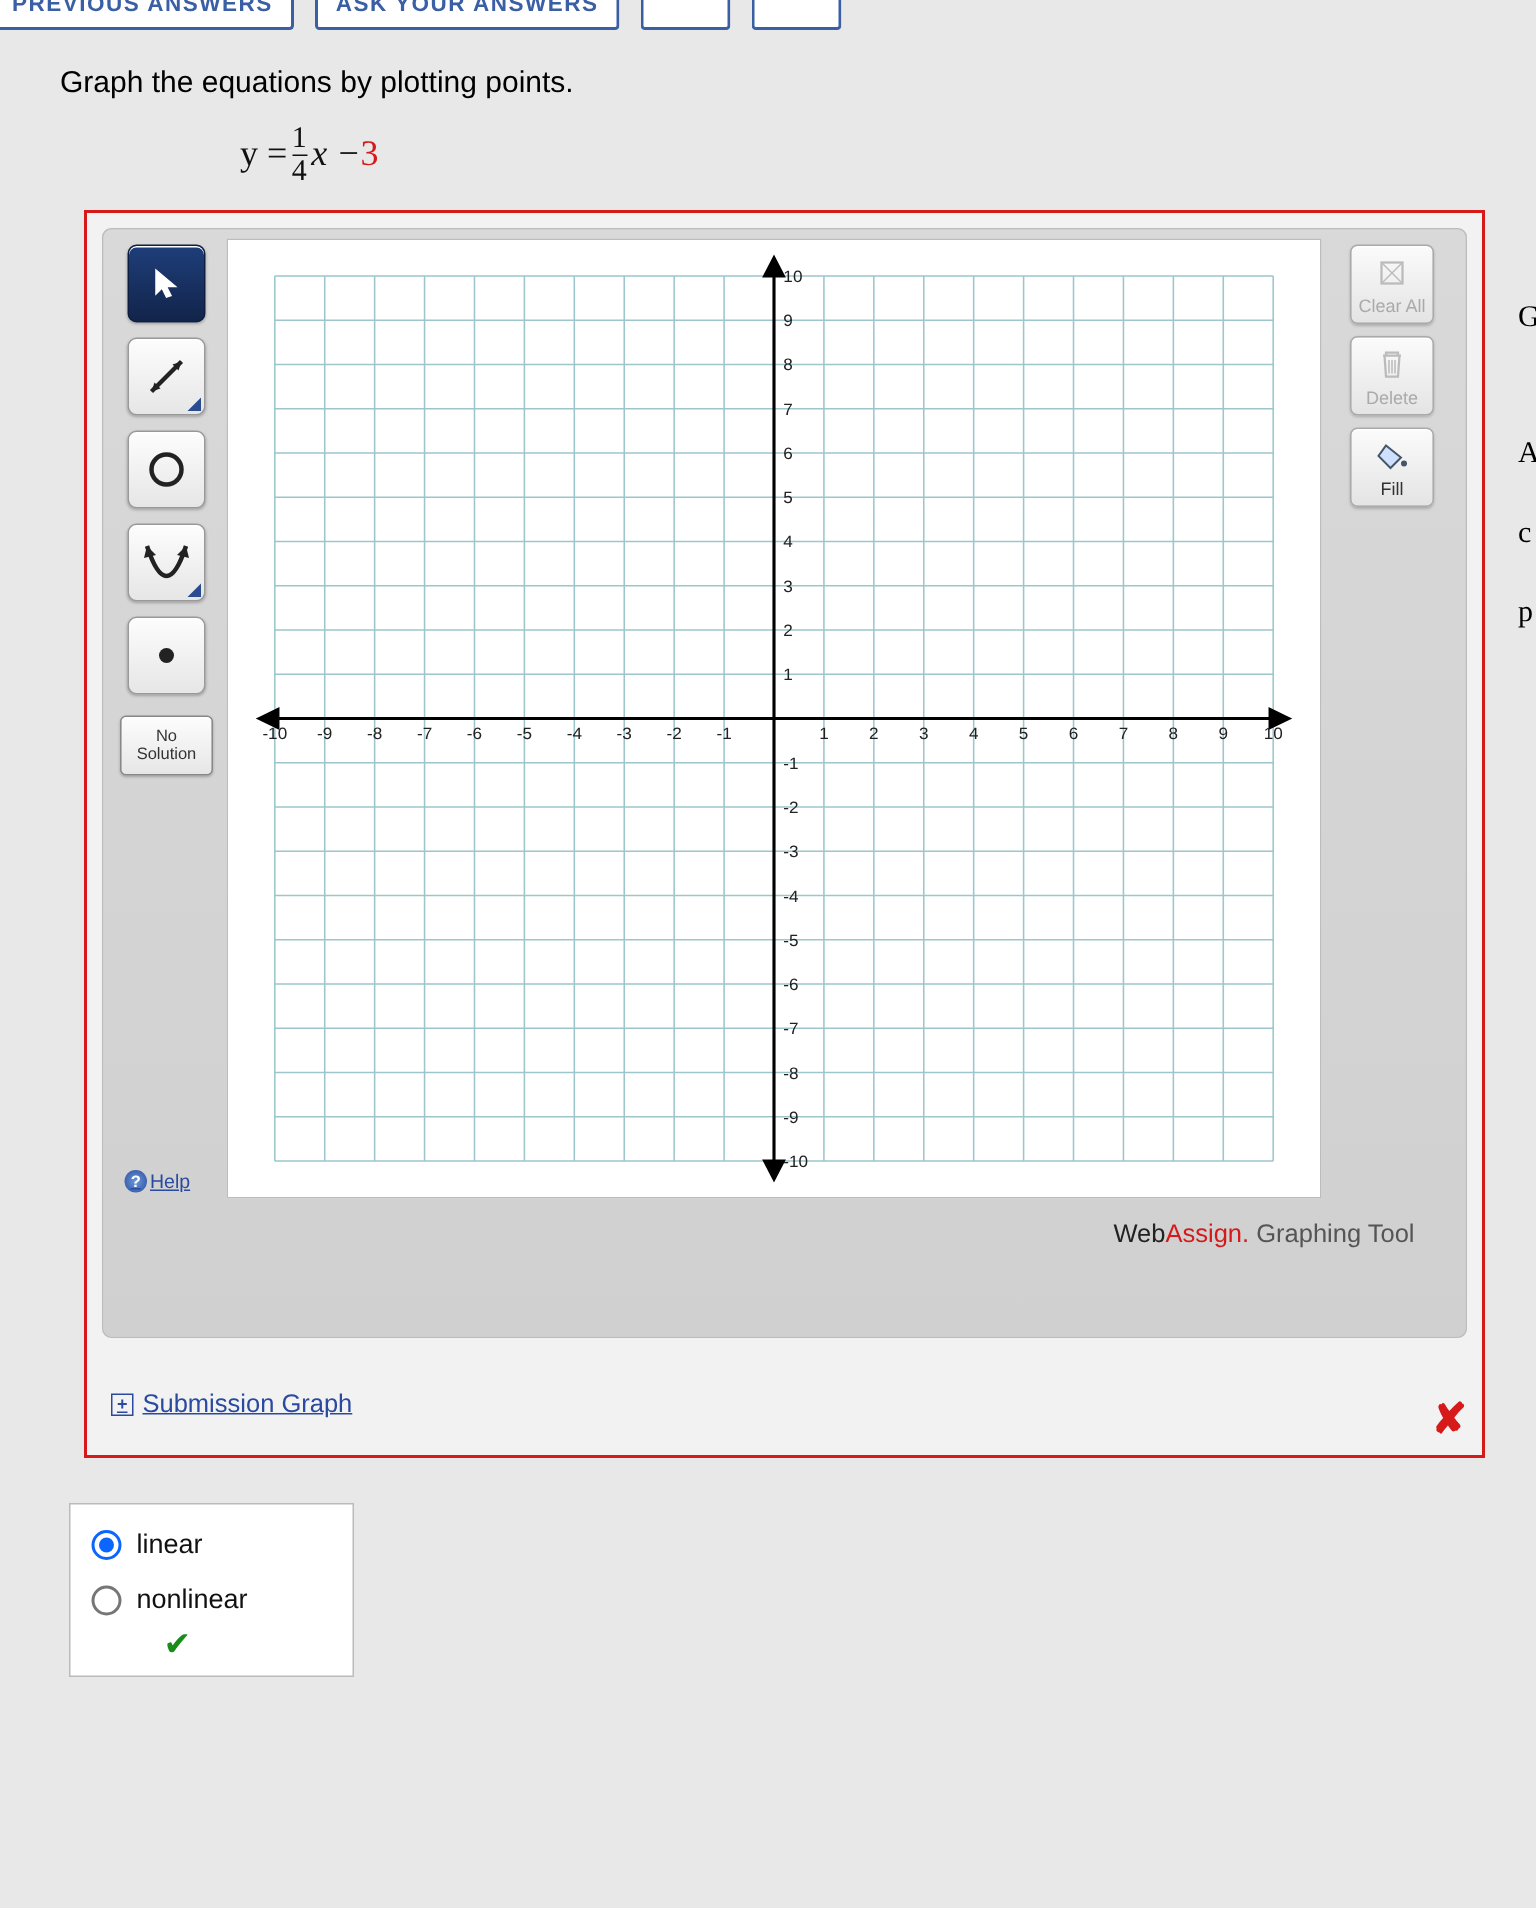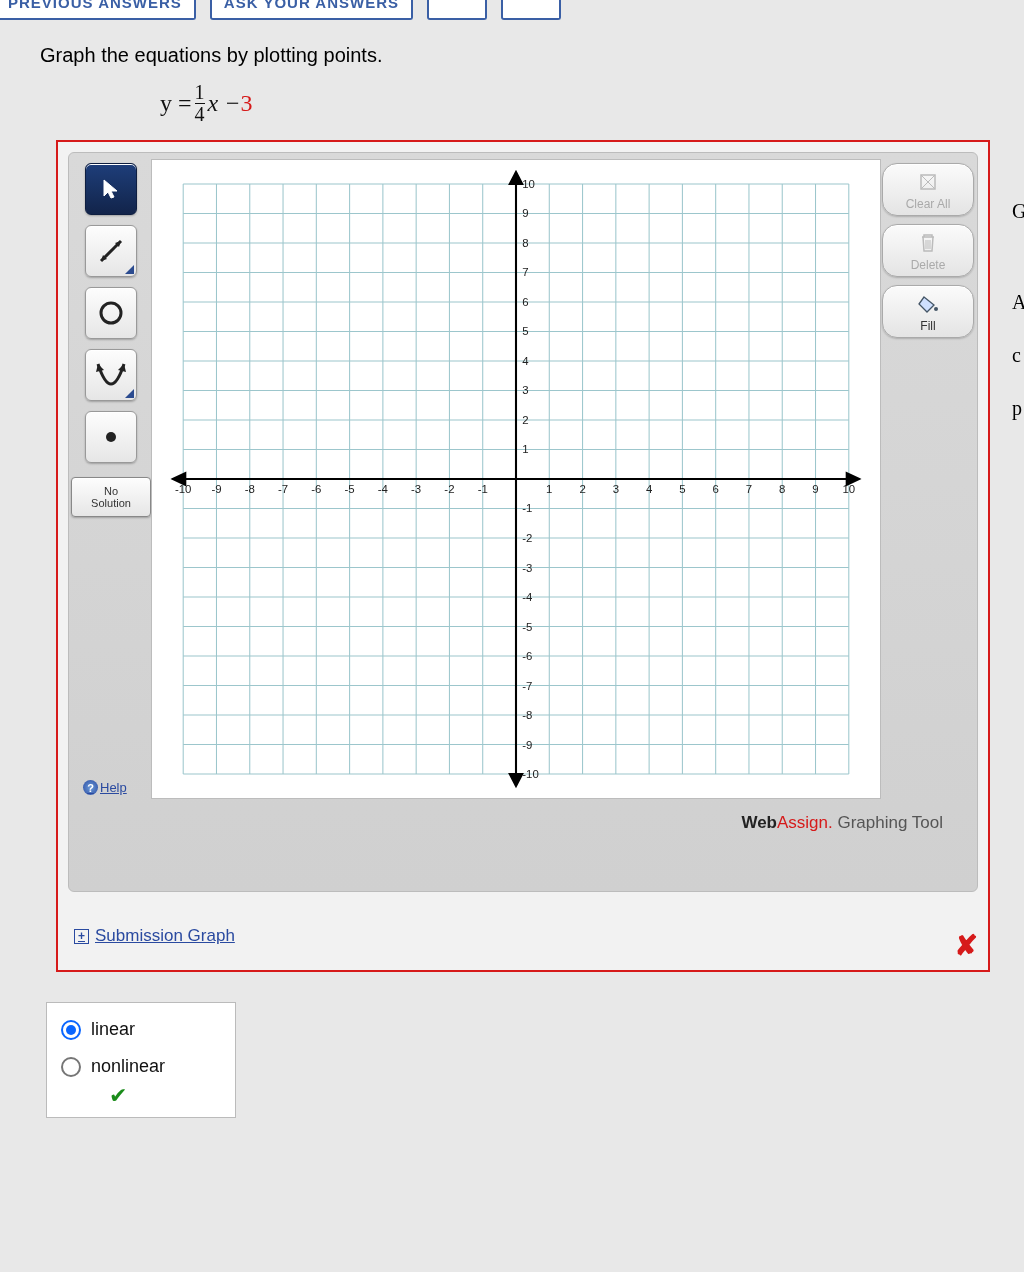--- a/index.html
+++ b/index.html
@@ -106,21 +106,21 @@
     display: flex; align-items: center; justify-content: center;
     box-shadow: inset 0 1px 0 #fff, 0 1px 2px rgba(0,0,0,.25);
     cursor: pointer;
     position: relative;
   }
   .tool-btn.active {
     background: linear-gradient(#1e3e7a,#12244a);
     border-color: #0e1e40;
   }
   .tool-nosol {
-    width: 80px; height: 40px;
+    width: 62px; height: 40px;
     border-radius: 4px;
     border: 1px solid #888;
     background: linear-gradient(#fdfdfd,#e6e6e6);
     font-size: 11px;
     color: #333;
     display: flex; align-items: center; justify-content: center;
     text-align: center;
     line-height: 1.1;
     cursor: pointer;
     box-shadow: inset 0 1px 0 #fff, 0 1px 2px rgba(0,0,0,.25);
@@ -145,22 +145,22 @@
 
   .right-tools {
     width: 86px;
     display: flex;
     flex-direction: column;
     align-items: center;
     gap: 8px;
     padding-top: 4px;
   }
   .rt-btn {
-    width: 92px;
-    border-radius: 15px;
+    width: 56px;
+    border-radius: 5px;
     border: 1px solid #aaa;
     background: linear-gradient(#fbfbfb,#e4e4e4);
     box-shadow: inset 0 1px 0 #fff, 0 1px 2px rgba(0,0,0,.2);
     display: flex; flex-direction: column; align-items: center; justify-content: center;
     font-size: 12px; color: #333;
     padding: 6px 0 4px 0;
     cursor: pointer;
   }
   .rt-btn.disabled { color: #aaa; }
   .rt-btn .icon-slot { height: 24px; display: flex; align-items: center; justify-content: center; margin-bottom: 3px;}
@@ -186,21 +186,21 @@
   }
   .grid-svg { position: absolute; inset: 0; width: 100%; height: 100%; }
   .axis-label { font-family: Arial; font-size: 11px; fill: #222; }
 
   .branding {
     text-align: right;
     padding: 14px 28px 0 0;
     font-size: 17px;
     color: #222;
   }
-  .branding .wa1 { font-weight: bold; color: #222; }
+  .branding .wa1 { font-weight: normal; color: #222; }
   .branding .wa2 { font-weight: normal; color: #d61a1a; }
   .branding .rest { color: #555; }
 
   .submission {
     margin: 34px 0 24px 6px;
     color: #2a4aa0;
     font-size: 17px;
     text-decoration: underline;
     display: flex; align-items: center; gap: 6px;
     cursor: pointer;

